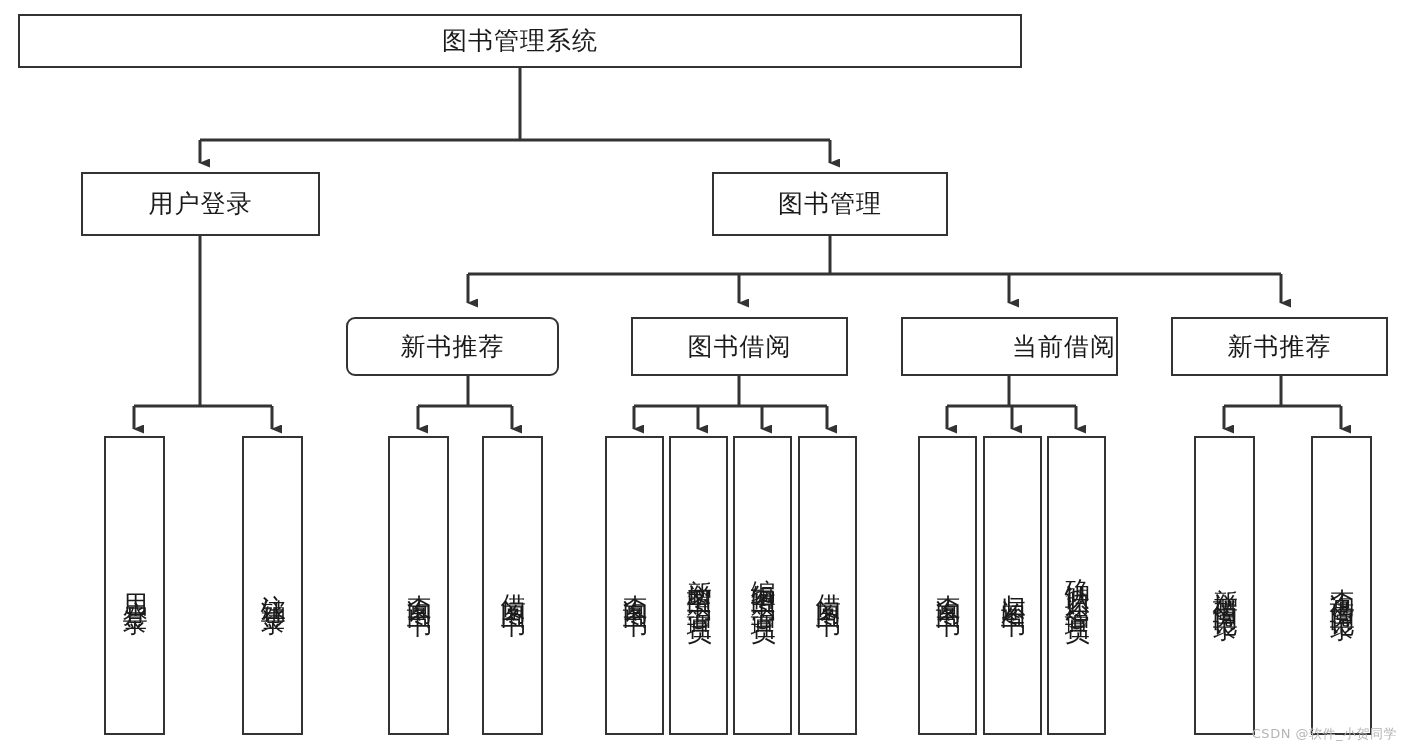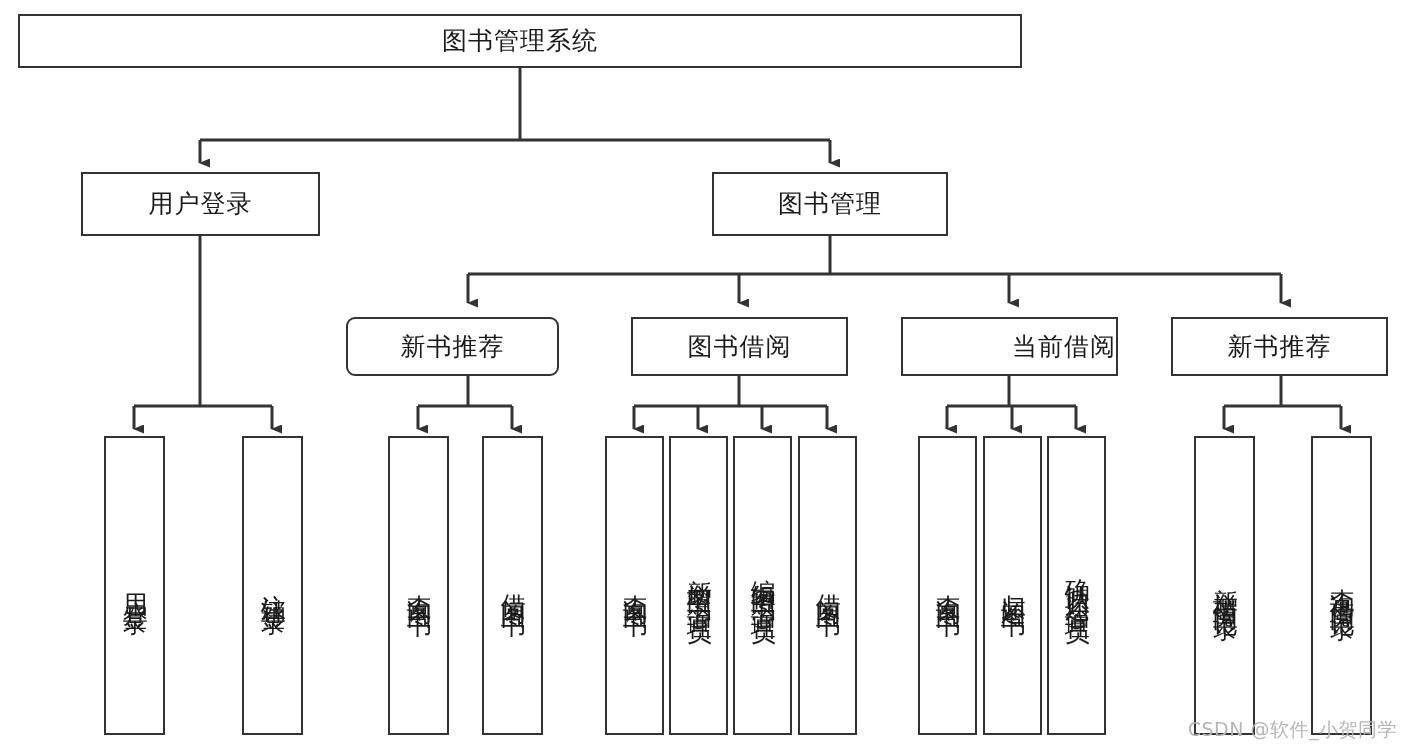--- a/index.html
+++ b/index.html
@@ -49,21 +49,21 @@
     text-orientation: upright;
     letter-spacing: 6px;
     line-height: 1.05;
     white-space: nowrap;
     display: block;
   }
   .watermark {
     position: absolute;
     right: 8px;
     bottom: 4px;
-    font-size: 19px;
+    font-size: 13px;
     color: #b5b5b5;
     white-space: nowrap;
     letter-spacing: 0.5px;
   }
 </style>
 </head>
 <body>
 
 <div id="diagram-root">
 

